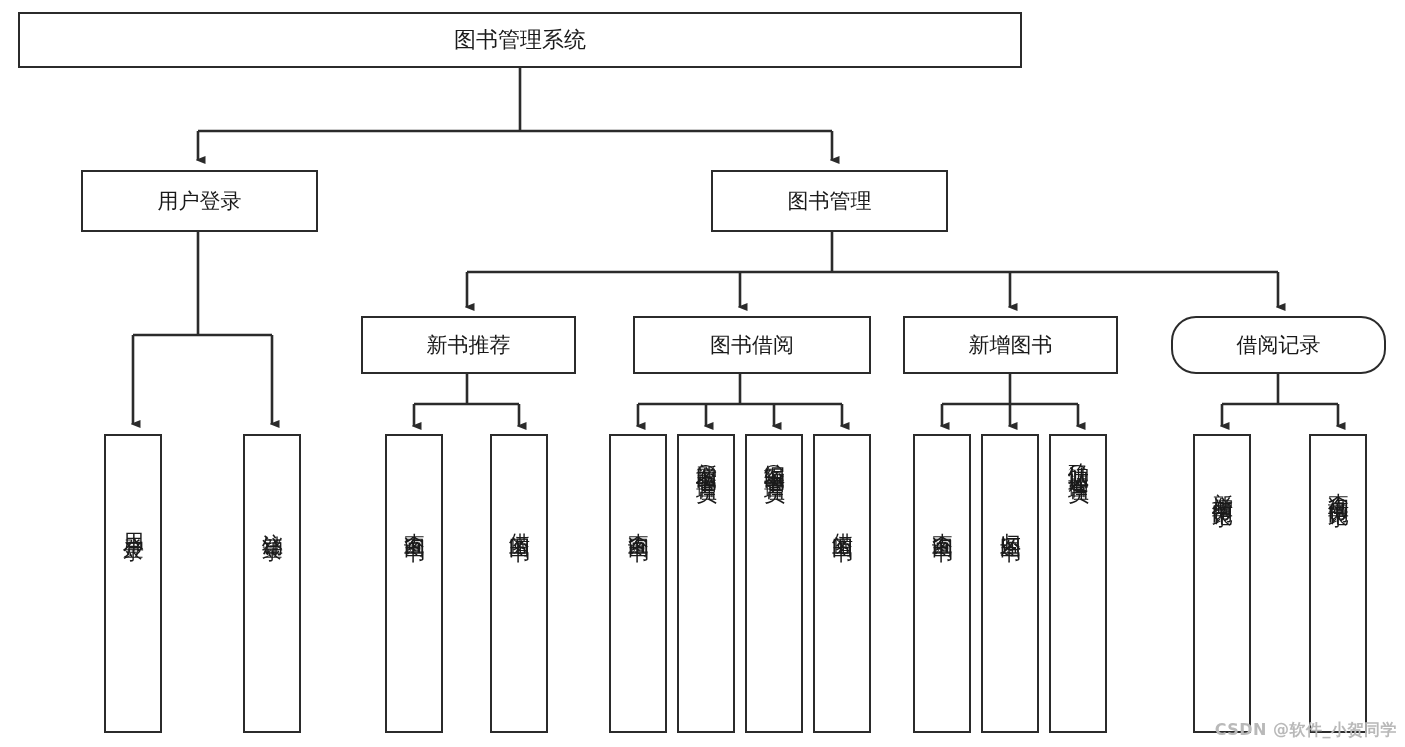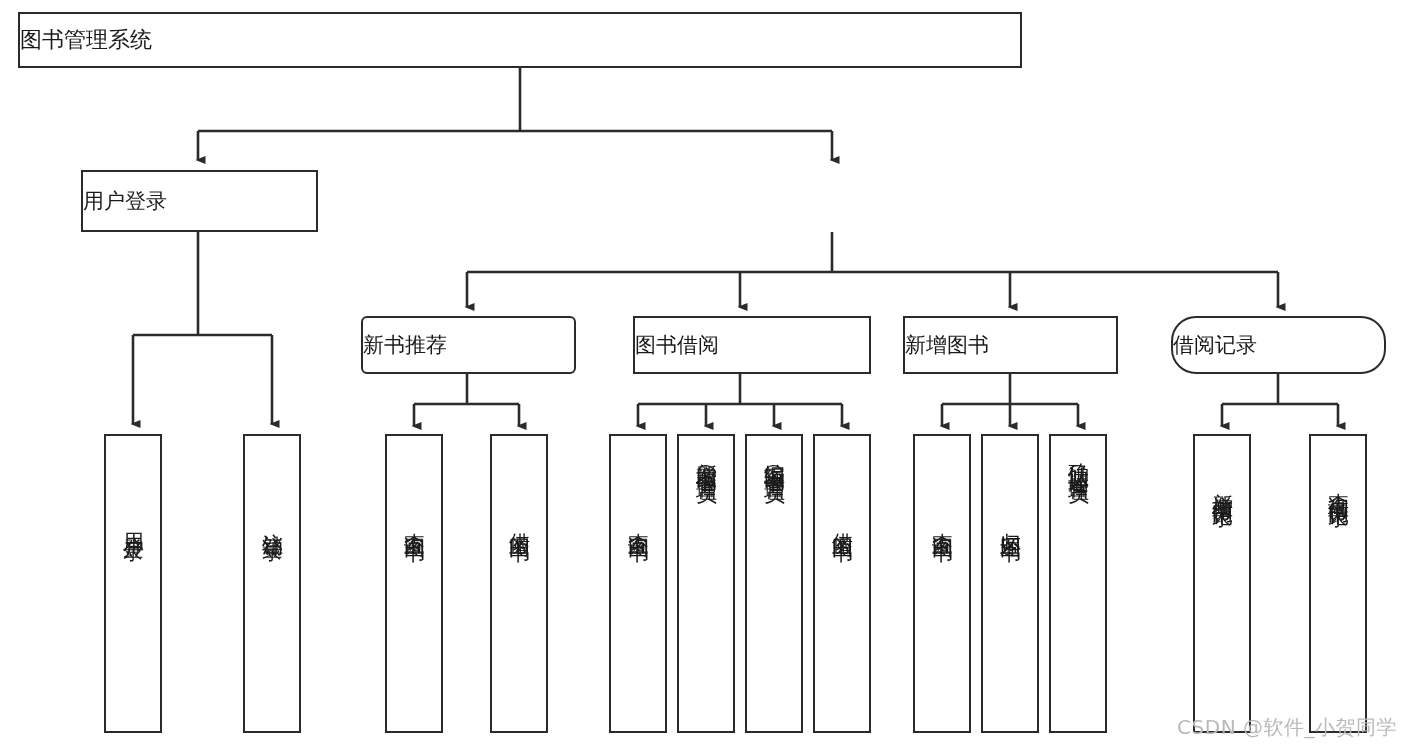--- a/index.html
+++ b/index.html
@@ -26,21 +26,21 @@
     width: 1405px;
     height: 747px;
   }
   .node {
     position: absolute;
     box-sizing: border-box;
     border: 2px solid #2b2b2b;
     background: #ffffff;
     display: flex;
     align-items: center;
-    justify-content: flex-start;
+    justify-content: center;
     color: #1a1a1a;
   }
   .node .label {
     display: block;
     text-align: center;
     line-height: 1.18;
     color: #1a1a1a;
     white-space: nowrap;
   }
   .node.horiz .label {
@@ -59,25 +59,26 @@
     text-orientation: upright;
     font-size: 21px;
     letter-spacing: 3px;
     line-height: 1;
     white-space: nowrap;
   }
   .watermark {
     position: absolute;
     right: 8px;
     bottom: 6px;
-    font-size: 20px;
+    font-size: 16px;
     color: #b9b9b9;
     letter-spacing: 0.5px;
     white-space: nowrap;
     pointer-events: none;
+    font-weight: bold;
   }
 </style>
 </head>
 <body>
 
 <div id="diagram-root">
 
   <svg class="edges" viewBox="0 0 1405 747" xmlns="http://www.w3.org/2000/svg">
     <defs>
       <marker id="arrow" markerWidth="10" markerHeight="10" refX="4" refY="7.5" orient="auto" markerUnits="userSpaceOnUse">
@@ -140,22 +141,25 @@
     </g>
   </svg>
 
   <div class="node root horiz" style="left:18px; top:12px; width:1004px; height:56px;">
     <span class="label">图书管理系统</span>
   </div>
 
   <div class="node horiz" style="left:81px; top:170px; width:237px; height:62px;">
     <span class="label">用户登录</span>
   </div>
-
-  <div class="node horiz" style="left:361px; top:316px; width:215px; height:58px;border-radius:6px;">
+  <div class="node horiz" style="left:711px; top:170px; width:237px; height:62px;">
+    <span class="label">图书管理</span>
+  </div>
+
+  <div class="node horiz" style="left:361px; top:316px; width:215px; height:58px;">
     <span class="label">新书推荐</span>
   </div>
   <div class="node horiz" style="left:633px; top:316px; width:238px; height:58px;">
     <span class="label">图书借阅</span>
   </div>
   <div class="node horiz" style="left:903px; top:316px; width:215px; height:58px;">
     <span class="label">新增图书</span>
   </div>
   <div class="node horiz" style="left:1171px; top:316px; width:215px; height:58px;border-radius:25px;">
     <span class="label">借阅记录</span>

